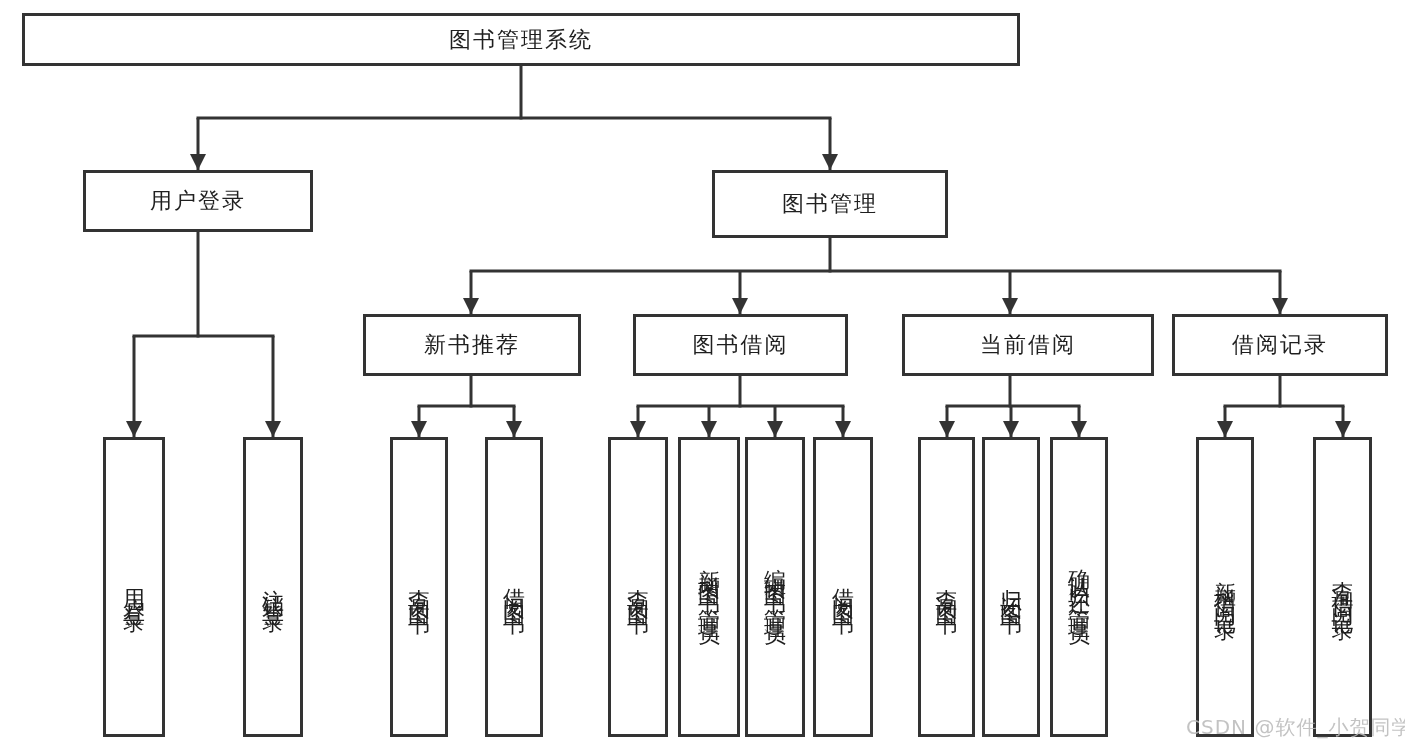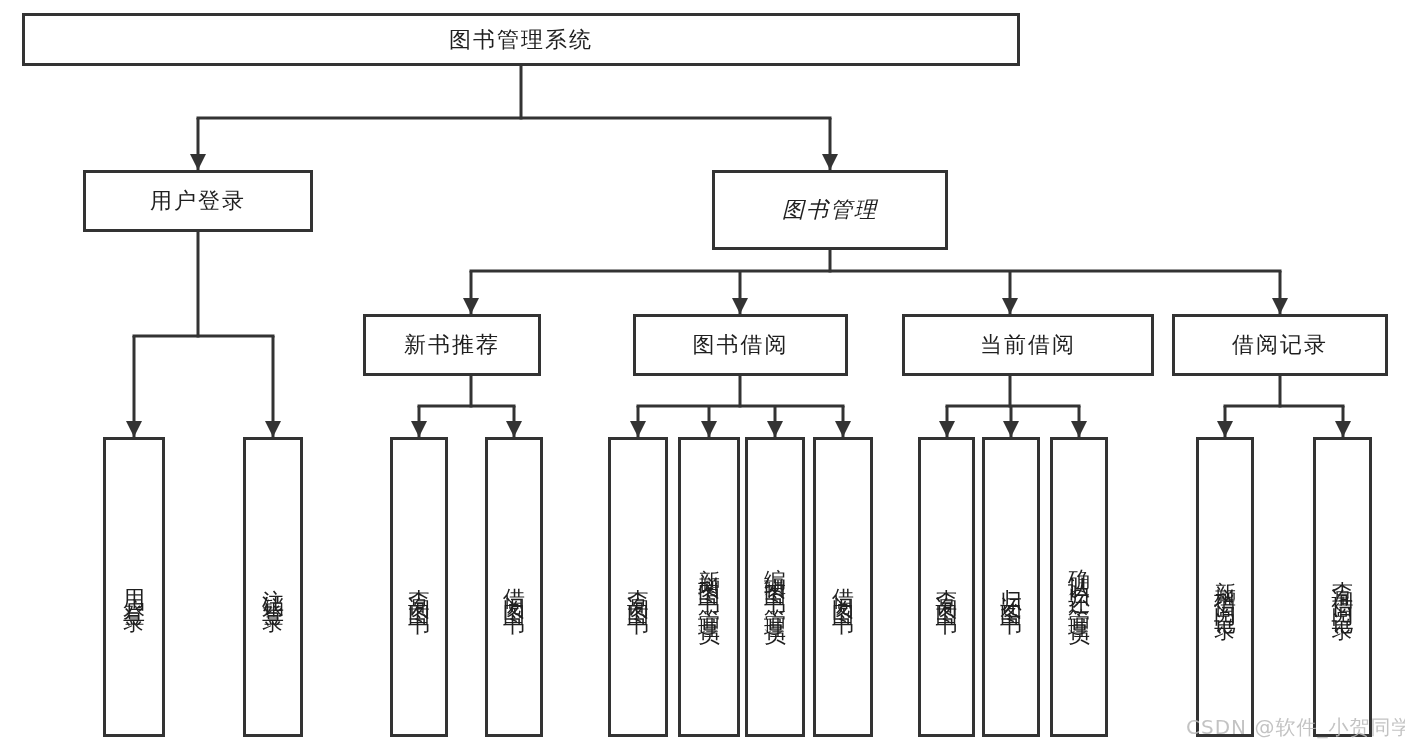--- a/index.html
+++ b/index.html
@@ -112,25 +112,25 @@
     </g>
   </svg>
 
   <div class="node node-h" style="left:22px;top:13px;width:998px;height:53px;">
     <span class="lbl">图书管理系统</span>
   </div>
 
   <div class="node node-h" style="left:83px;top:170px;width:230px;height:62px;">
     <span class="lbl">用户登录</span>
   </div>
-  <div class="node node-h" style="left:712px;top:170px;width:236px;height:80px;font-style:italic;">
+  <div class="node node-h" style="left:712px;top:170px;width:236px;height:68px;">
     <span class="lbl">图书管理</span>
   </div>
 
-  <div class="node node-h" style="left:363px;top:314px;width:178px;height:62px;">
+  <div class="node node-h" style="left:363px;top:314px;width:218px;height:62px;">
     <span class="lbl">新书推荐</span>
   </div>
   <div class="node node-h" style="left:633px;top:314px;width:215px;height:62px;">
     <span class="lbl">图书借阅</span>
   </div>
   <div class="node node-h" style="left:902px;top:314px;width:252px;height:62px;">
     <span class="lbl">当前借阅</span>
   </div>
   <div class="node node-h" style="left:1172px;top:314px;width:216px;height:62px;">
     <span class="lbl">借阅记录</span>

